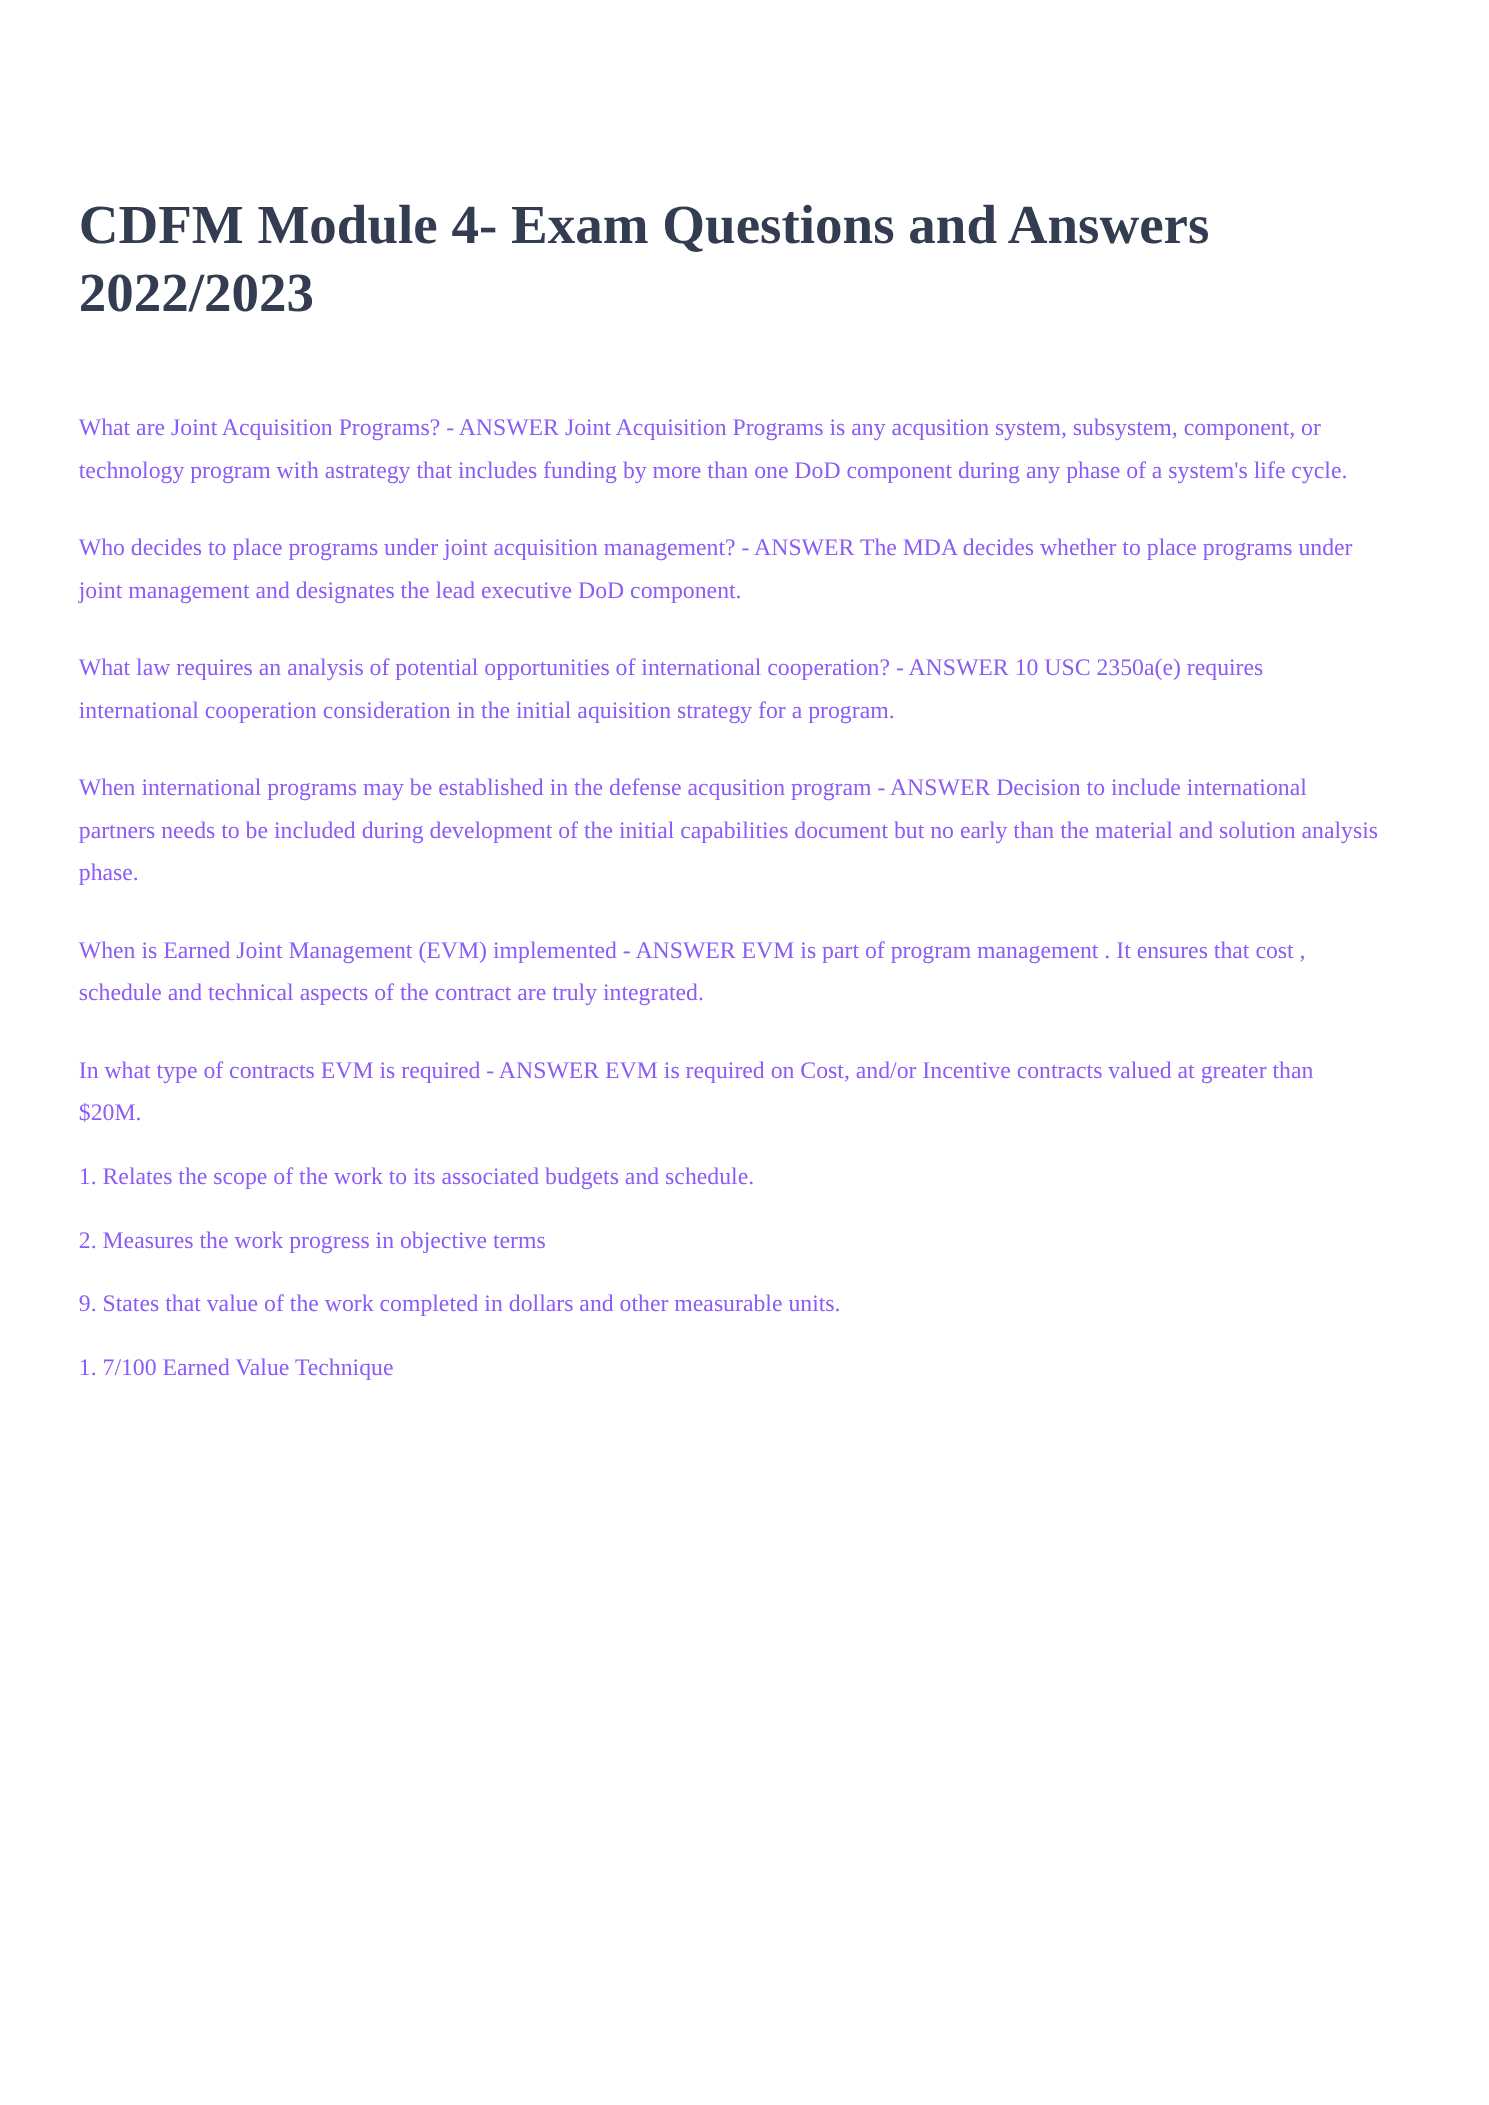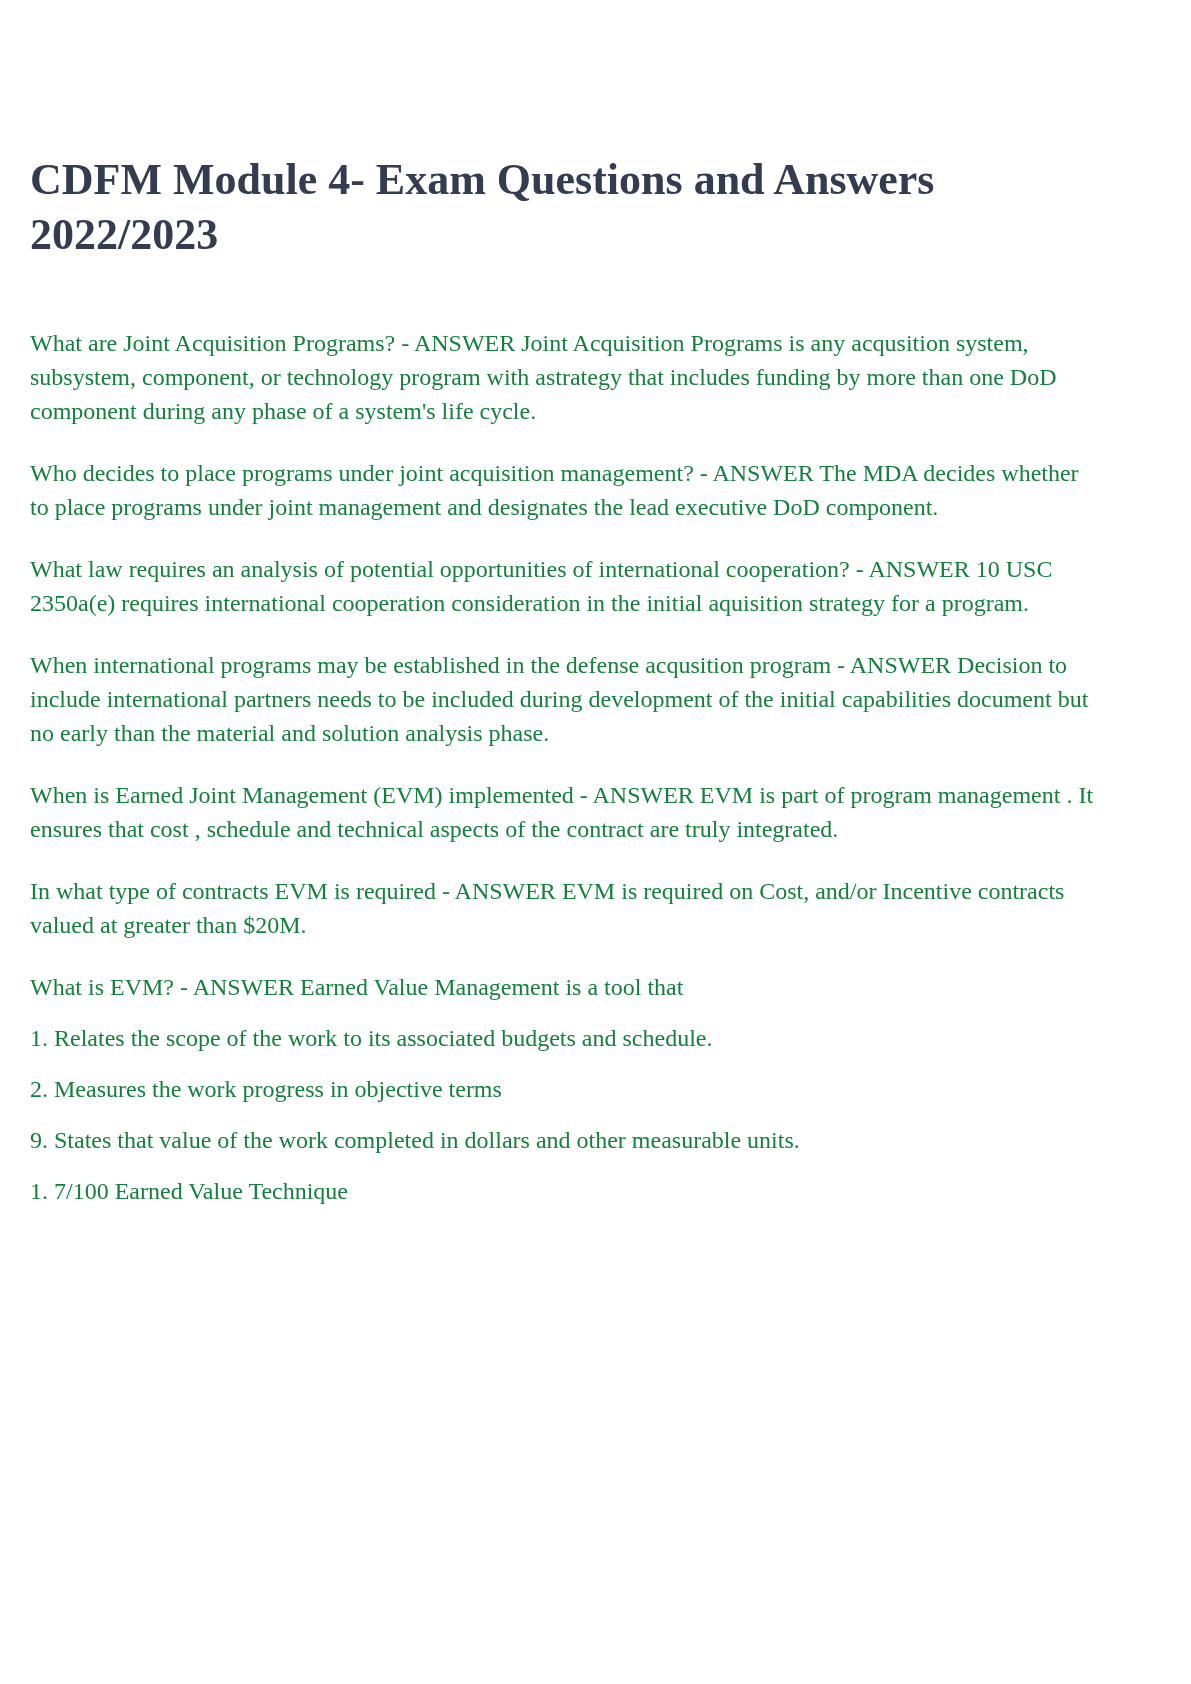--- a/index.html
+++ b/index.html
@@ -6,42 +6,42 @@
     margin: 0;
     padding: 0;
     background: #ffffff;
   }
   .page {
     position: relative;
     width: 1191px;
     height: 1684px;
     background: #ffffff;
     box-sizing: border-box;
-    padding: 0 88px 0 30px;
+    padding: 0 88px 0 63px;
     overflow: hidden;
     font-family: "Liberation Serif", "DejaVu Serif", serif;
     color: #343e52;
   }
   .doc-title {
     margin: 152px 0 0 0;
     font-size: 44px;
     line-height: 55px;
     font-weight: bold;
     letter-spacing: 0px;
     color: #333c50;
   }
   .doc-body {
     margin: 0;
     padding: 0;
   }
   p {
     margin: 0;
-    font-size: 24px;
+    font-size: 19px;
     line-height: 34px;
-    color: #15803d;
+    color: #8b5cf6;
     font-family: Liberation Serif, serif;
   }
   p.qa {
     margin-top: 28px;
   }
   p.qa.first {
     margin-top: 64px;
   }
   p.item {
     margin-top: 17px;
@@ -53,19 +53,18 @@
 <div class="page">
   <h1 class="doc-title">CDFM Module 4- Exam Questions and Answers 2022/2023</h1>
 
   <div class="doc-body">
     <p class="qa first">What are Joint Acquisition Programs? - ANSWER Joint Acquisition Programs is any acqusition system, subsystem, component, or technology program with astrategy that includes funding by more than one DoD component during any phase of a system's life cycle.</p>
     <p class="qa">Who decides to place programs under joint acquisition management? - ANSWER The MDA decides whether to place programs under joint management and designates the lead executive DoD component.</p>
     <p class="qa">What law requires an analysis of potential opportunities of international cooperation? - ANSWER 10 USC 2350a(e) requires international cooperation consideration in the initial aquisition strategy for a program.</p>
     <p class="qa">When international programs may be established in the defense acqusition program - ANSWER Decision to include international partners needs to be included during development of the initial capabilities document but no early than the material and solution analysis phase.</p>
     <p class="qa">When is Earned Joint Management (EVM) implemented - ANSWER EVM is part of program management . It ensures that cost , schedule and technical aspects of the contract are truly integrated.</p>
     <p class="qa">In what type of contracts EVM is required - ANSWER EVM is required on Cost, and/or Incentive contracts valued at greater than $20M.</p>
-    <p class="qa">What is EVM? - ANSWER Earned Value Management is a tool that</p>
     <p class="item">1. Relates the scope of the work to its associated budgets and schedule.</p>
     <p class="item">2. Measures the work progress in objective terms</p>
     <p class="item">9. States that value of the work completed in dollars and other measurable units.</p>
     <p class="item">1. 7/100 Earned Value Technique</p>
   </div>
 </div>
 
 </body></html>

